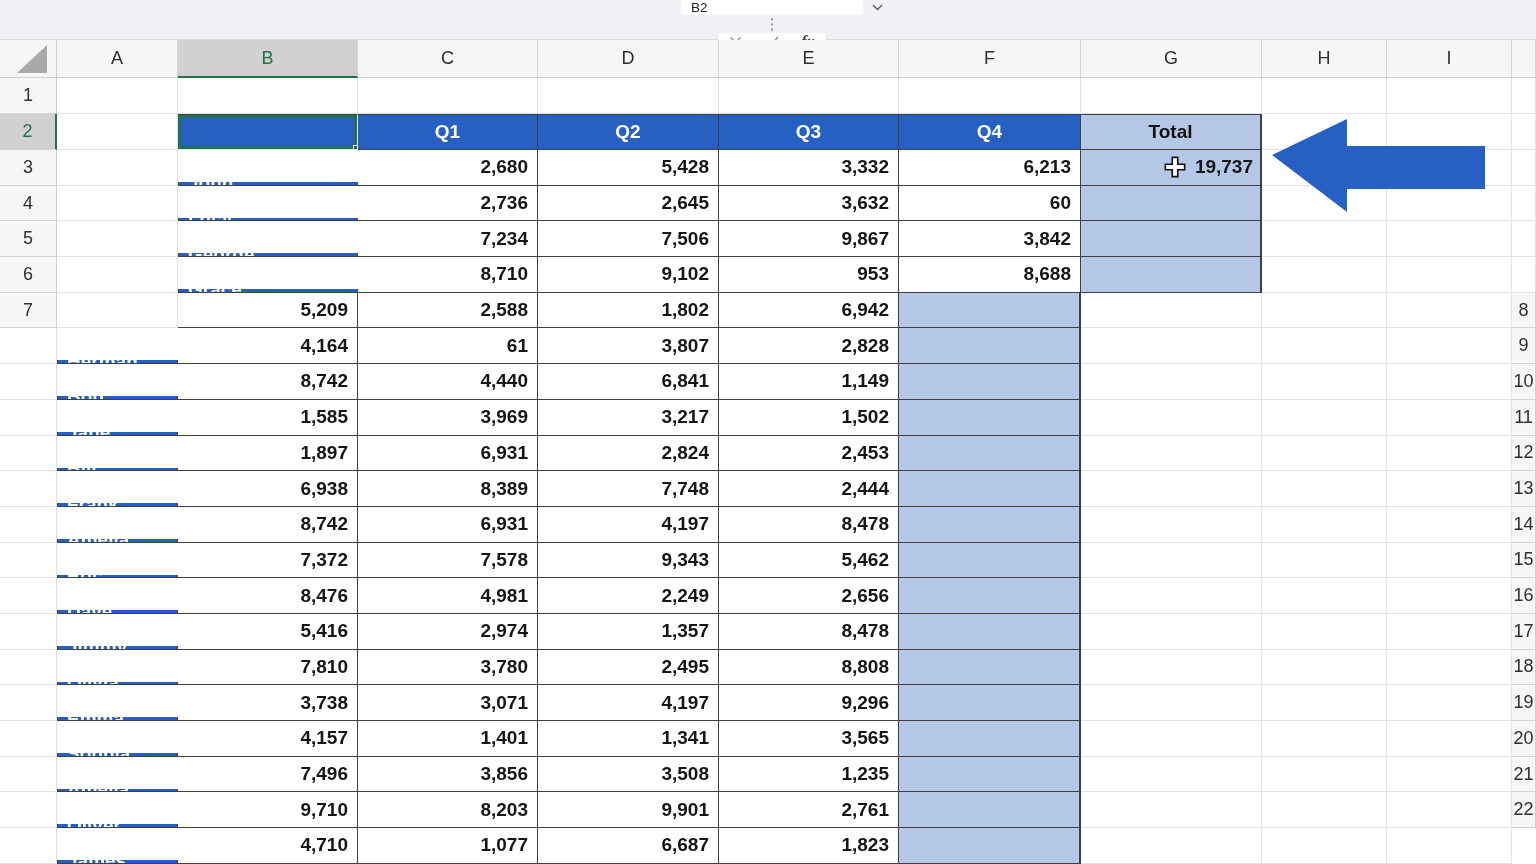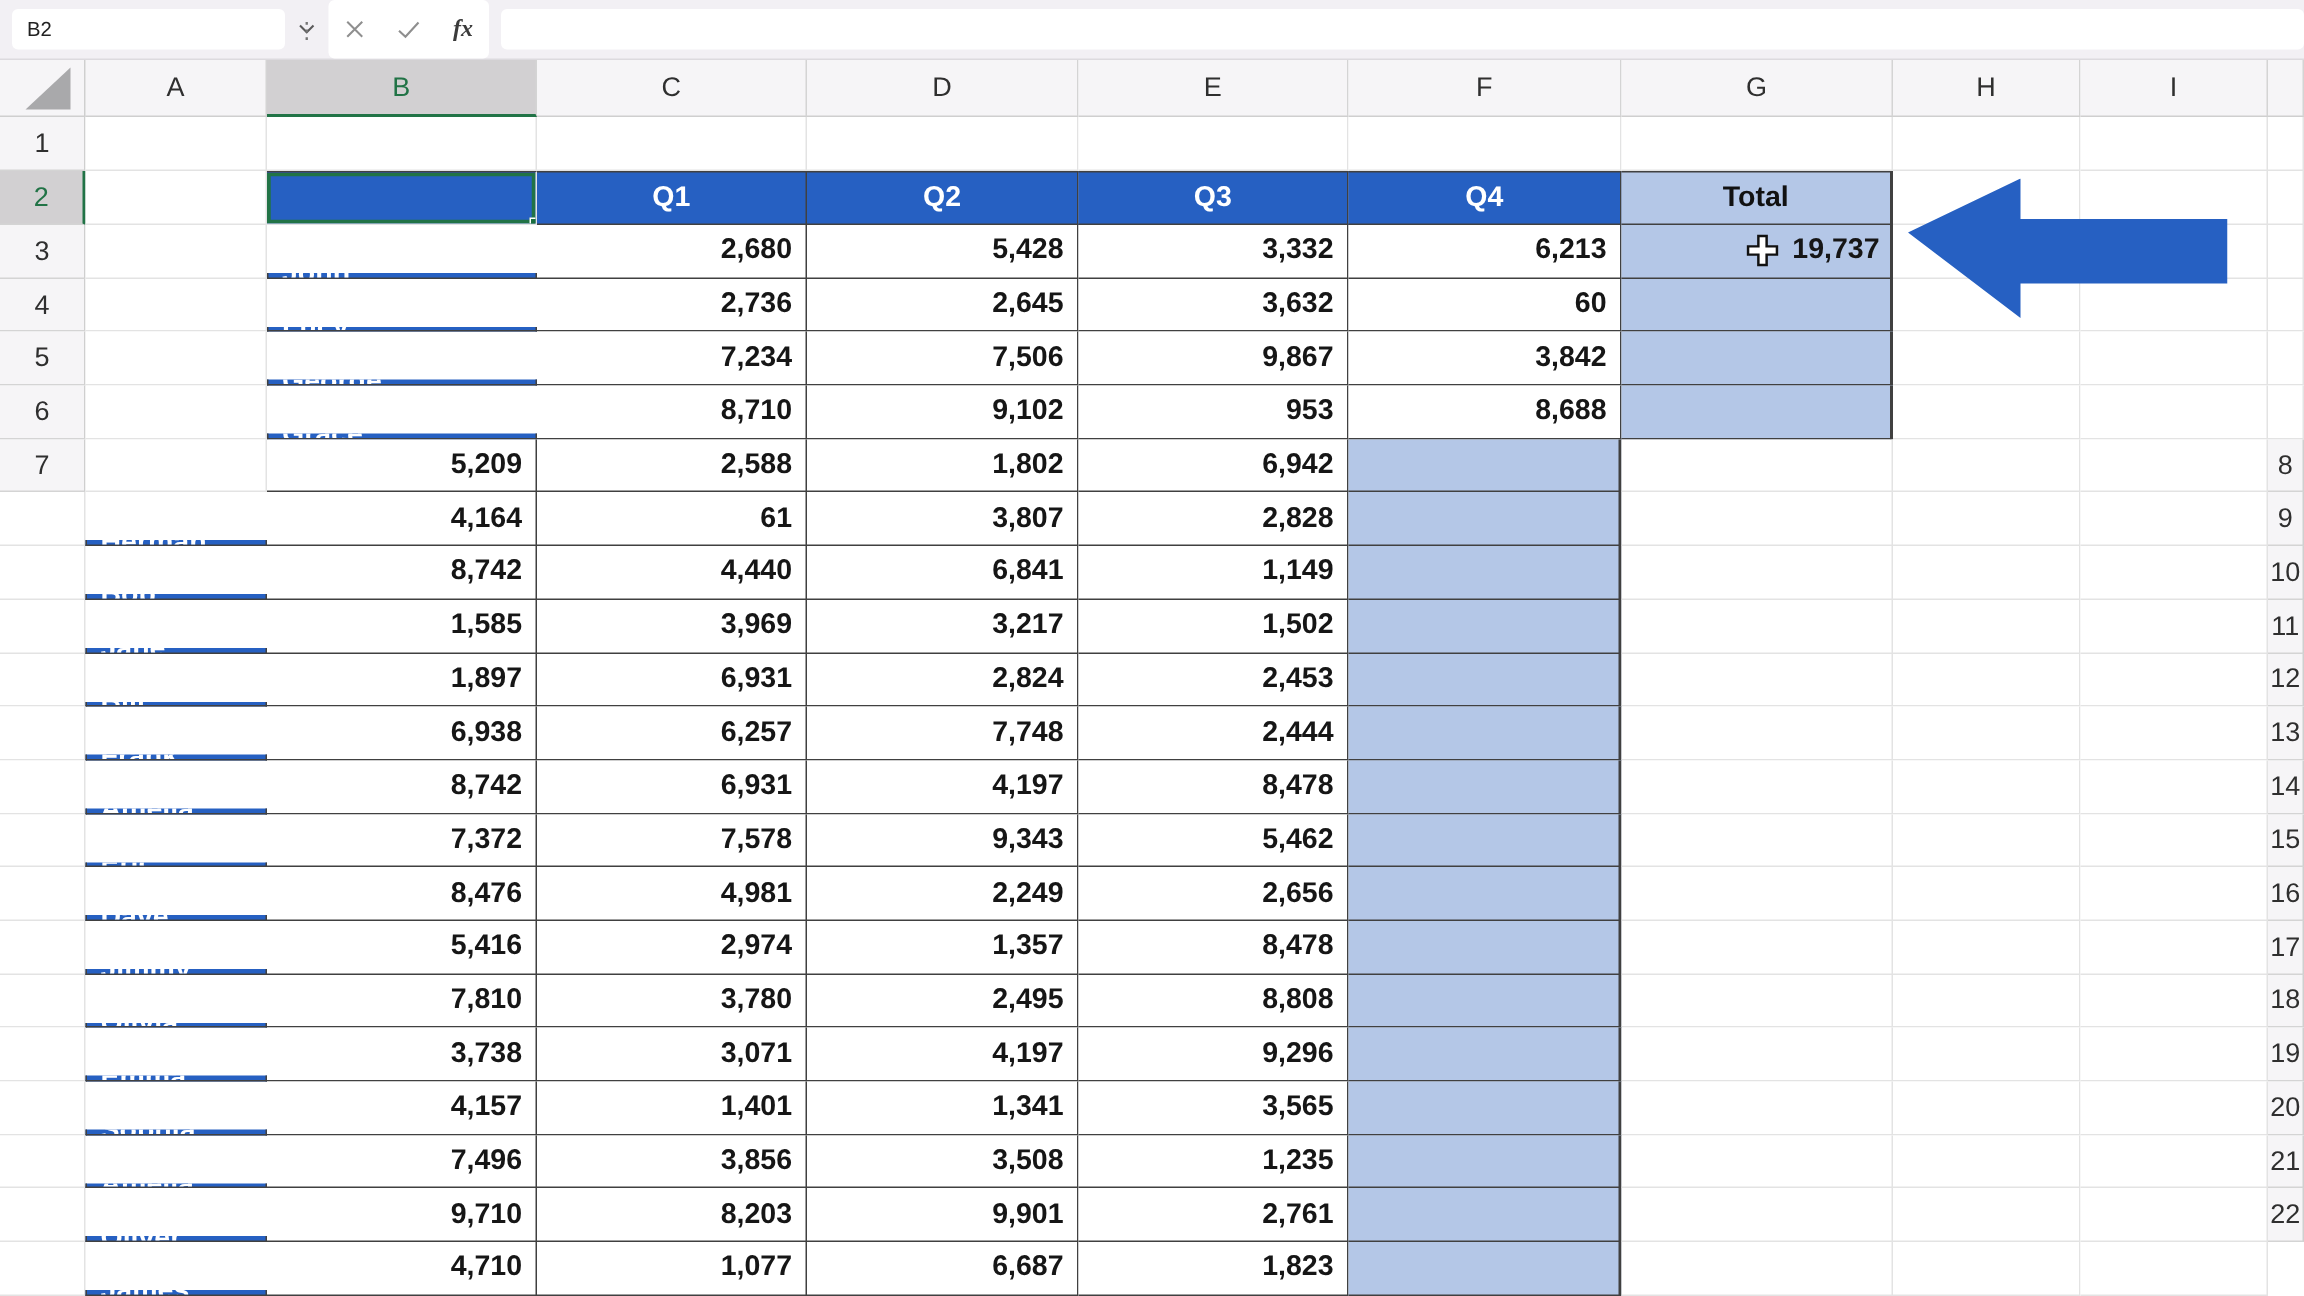--- a/index.html
+++ b/index.html
@@ -13,21 +13,21 @@
     --dark:#404040;
   }
   *{box-sizing:border-box;margin:0;padding:0;}
   html,body{width:1536px;height:864px;overflow:hidden;background:#fff;
     font-family:"Liberation Sans",sans-serif;}
   body{position:relative;}
 
   
   .topbar{position:absolute;left:0;top:0;width:1536px;height:40px;
     background:#f2f0f4;border-bottom:1px solid #dcdade;
-    display:flex;align-items:center;padding-left:8px;}
+    display:flex;align-items:center;padding-left:8px;flex-direction:column;}
   .namebox{width:182px;height:27px;background:#fff;border-radius:4px;
     display:flex;align-items:center;}
   .namebox input{flex:1;border:none;outline:none;background:transparent;
     font-family:"Liberation Sans",sans-serif;font-size:13.5px;color:#222;padding-left:10px;}
   .namebox .chev{padding:0 8px 0 4px;display:flex;align-items:center;}
   .dots{color:#767676;font-size:15px;margin:0 7px;letter-spacing:0;}
   .iconpill{height:39px;background:#fff;border-radius:4px;display:flex;
     align-items:center;gap:22px;padding:0 11px;}
   .iconbtn{display:flex;align-items:center;justify-content:center;cursor:default;}
   .fx{font-family:"Liberation Serif",serif;font-style:italic;font-weight:700;
@@ -242,21 +242,21 @@
     <div class="cell val dk">2,824</div>
     <div class="cell val dk">2,453</div>
     <div class="cell tot dk"></div>
     <div class="cell"></div>
     <div class="cell"></div>
     <div class="cell"></div>
     <div class="rhdr">12</div>
     <div class="cell"></div>
     <div class="cell nm dk bl">Frank</div>
     <div class="cell val dk">6,938</div>
-    <div class="cell val dk">6,257</div>
+    <div class="cell val dk">8,389</div>
     <div class="cell val dk">7,748</div>
     <div class="cell val dk">2,444</div>
     <div class="cell tot dk"></div>
     <div class="cell"></div>
     <div class="cell"></div>
     <div class="cell"></div>
     <div class="rhdr">13</div>
     <div class="cell"></div>
     <div class="cell nm dk bl">Amelia</div>
     <div class="cell val dk">8,742</div>

